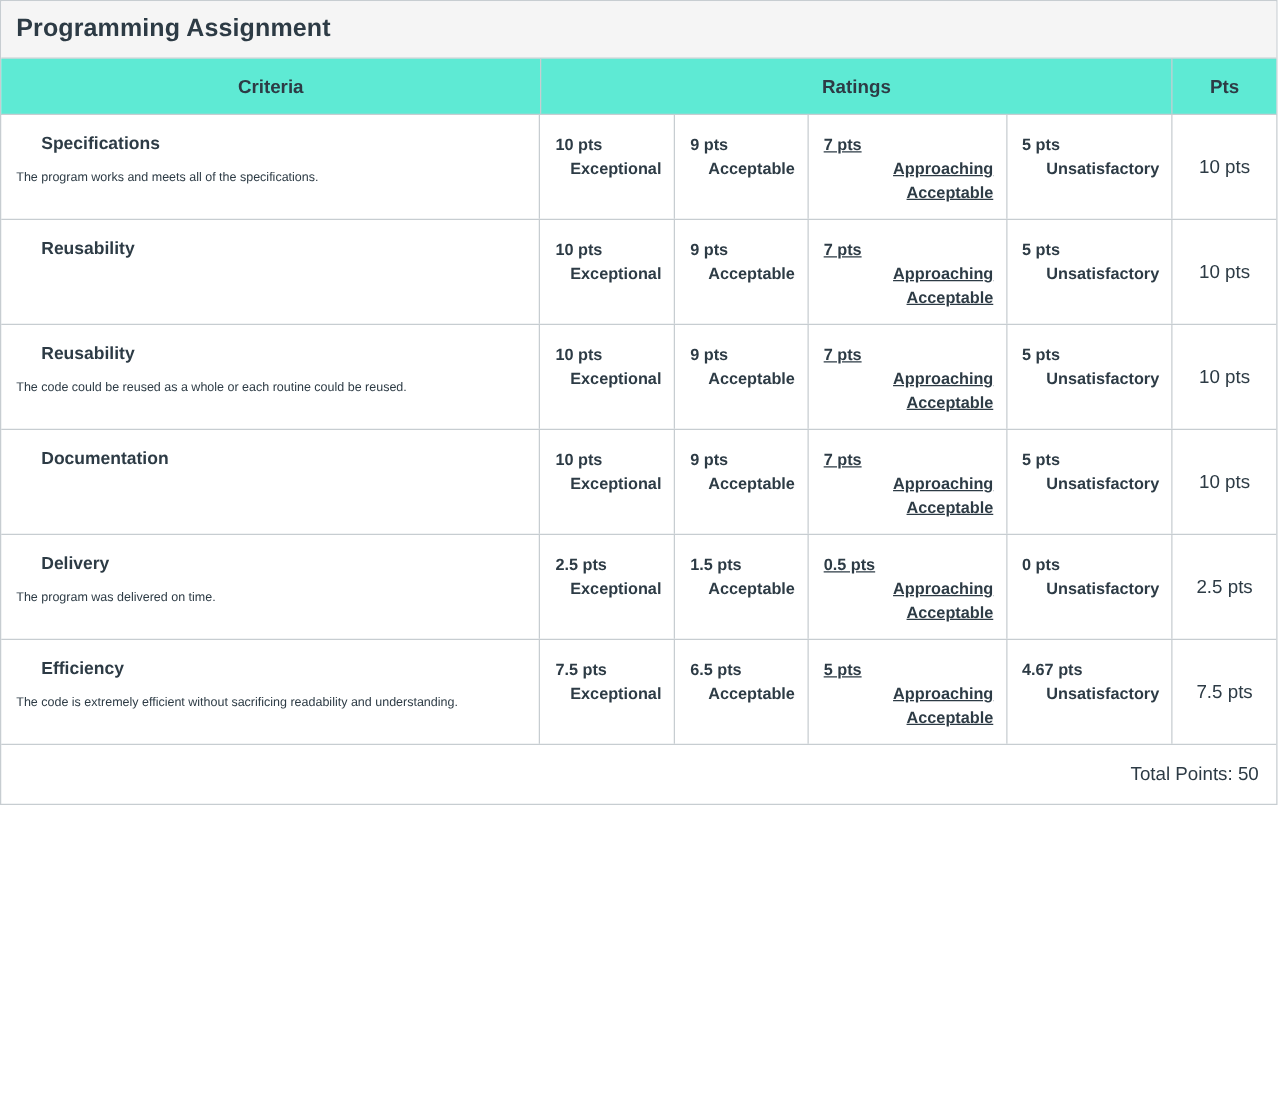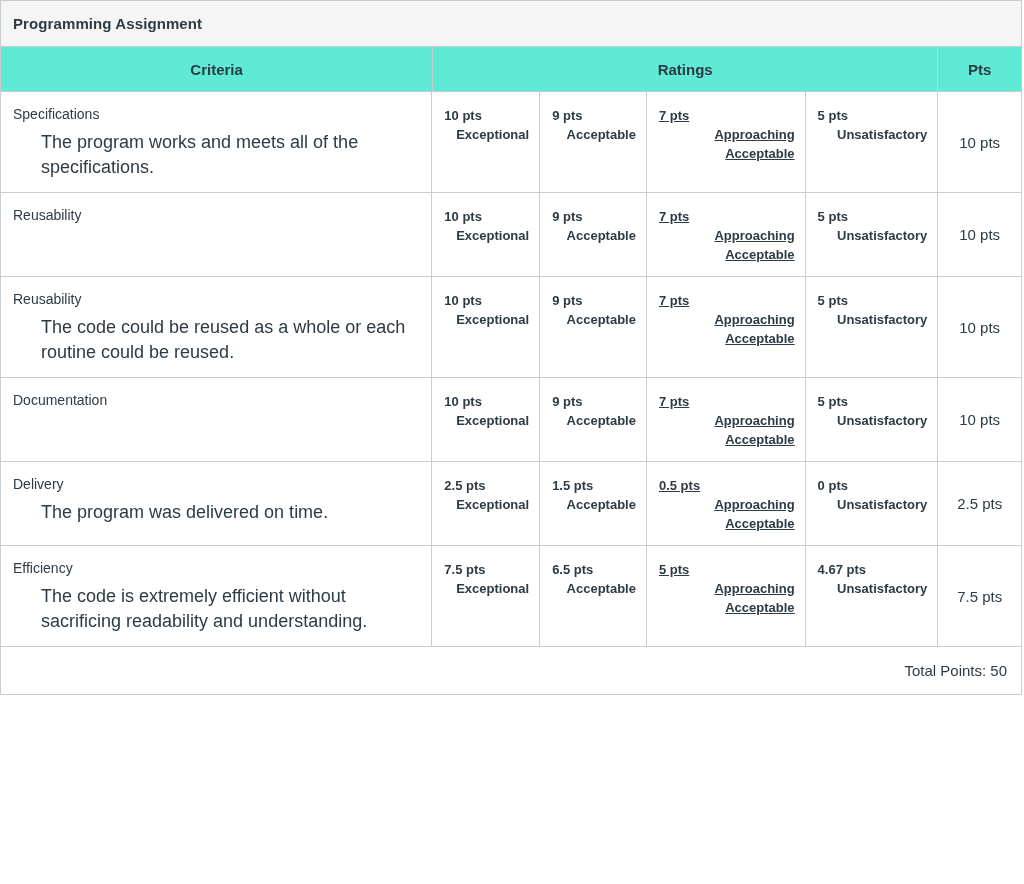--- a/index.html
+++ b/index.html
@@ -27,21 +27,21 @@
   .rubric-title {
     background: #f5f5f5;
     border-bottom: 1px solid #c7cdd1;
     height: 46px;
     box-sizing: border-box;
     display: flex;
     align-items: center;
     padding: 0 12px;
   }
   .rubric-title span {
-    font-size: 15px;
+    font-size: 20px;
     font-weight: bold;
     color: #2d3b45;
     letter-spacing: .1px;
   }
 
   
   .row {
     display: flex;
     box-sizing: border-box;
   }
@@ -70,30 +70,30 @@
     border-bottom: 1px solid #c7cdd1;
   }
   .cell-criteria {
     width: 433px;
     box-sizing: border-box;
     border-right: 1px solid #c7cdd1;
     padding: 12px 12px 12px 12px;
   }
   .crit-name {
     font-size: 14px;
-    font-weight: normal;
+    font-weight: bold;
     color: #2d3b45;
     line-height: 20px;
     margin-bottom: 6px;
+    margin-left: 20px;
   }
   .crit-desc {
-    font-size: 18px;
+    font-size: 10px;
     color: #2d3b45;
     line-height: 25px;
-    margin-left: 28px;
   }
 
   .ratings-wrap {
     width: 506px;
     display: flex;
     box-sizing: border-box;
     border-right: 1px solid #c7cdd1;
   }
   .rating {
     box-sizing: border-box;

